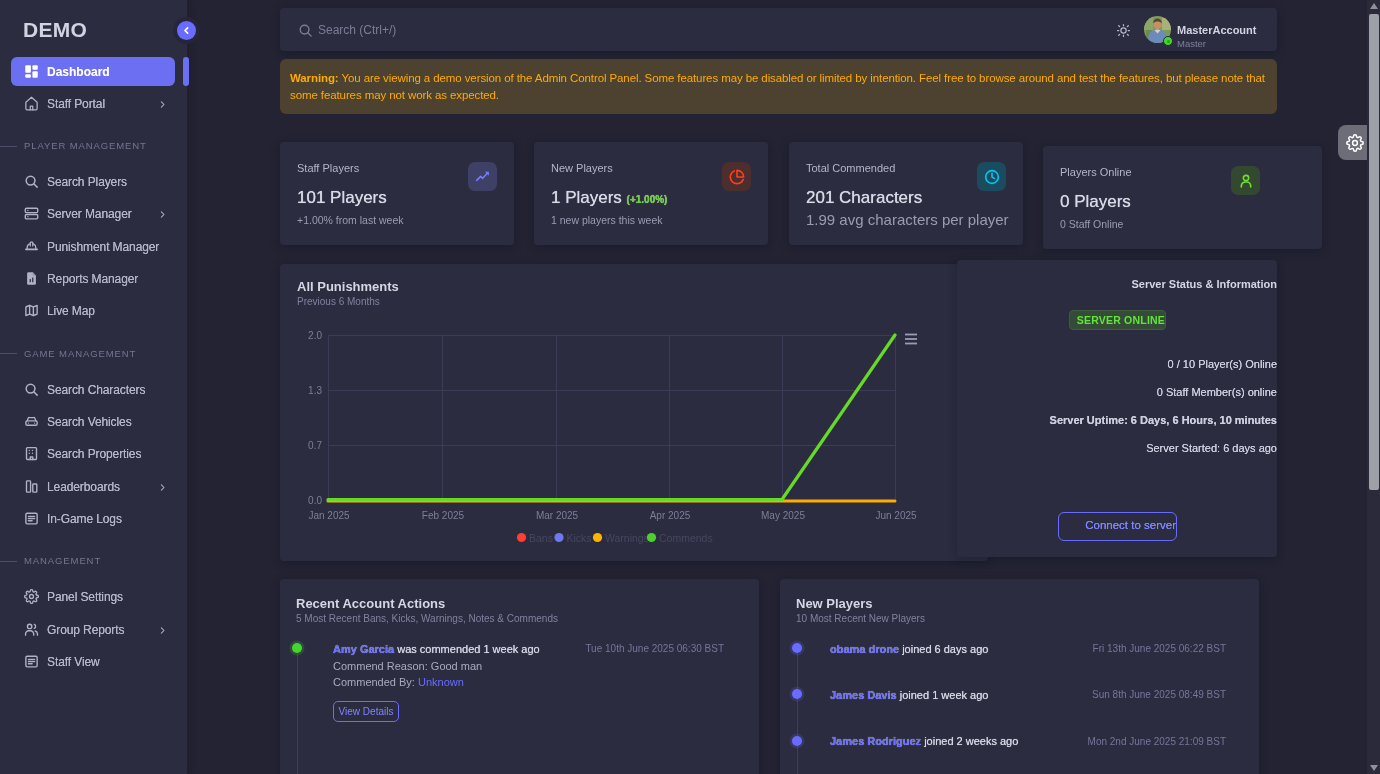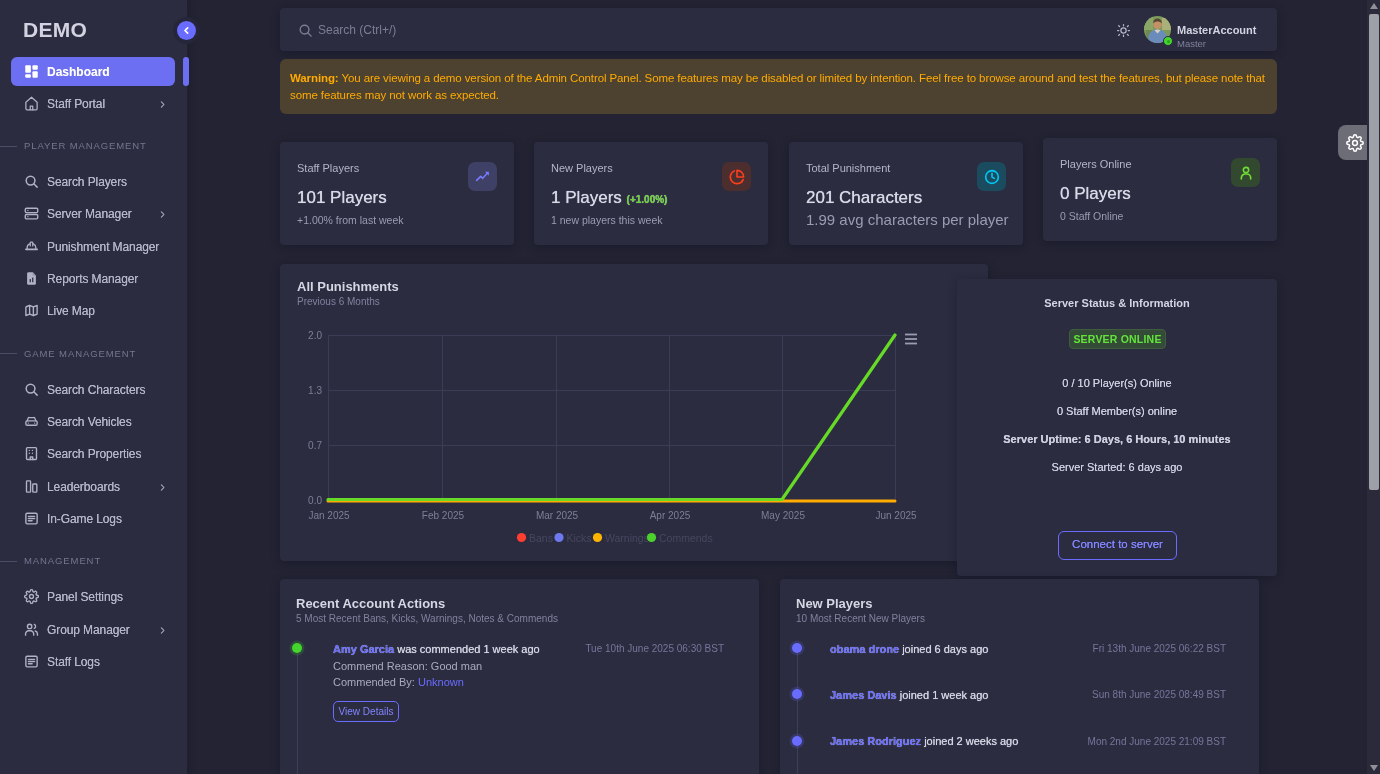--- a/index.html
+++ b/index.html
@@ -168,35 +168,35 @@
   </div>
   <div class="mi" style="top:614.5px">
     <span class="ic">
         <svg width="15" height="15" viewBox="0 0 24 24" fill="none" stroke="#b1b2c6" stroke-width="2.2" stroke-linecap="round" stroke-linejoin="round">
           <circle cx="9" cy="7" r="3.5"></circle>
           <path d="M2.5 21v-2a5 5 0 0 1 5-5h3a5 5 0 0 1 5 5v2"></path>
           <path d="M16.5 3.8a3.5 3.5 0 0 1 0 6.4"></path>
           <path d="M21.5 21v-1.8a5 5 0 0 0-3.5-4.8"></path>
         </svg>
       </span>
-    <span class="tx">Group Manager</span>
+    <span class="tx">Group Reports</span>
     <span class="ch">
         <svg width="9" height="9" viewBox="0 0 24 24" fill="none" stroke="#b1b2c6" stroke-width="2.8" stroke-linecap="round" stroke-linejoin="round">
           <path d="m9 5 7 7-7 7"></path>
         </svg>
       </span>
   </div>
   <div class="mi" style="top:647px">
     <span class="ic">
         <svg width="15" height="15" viewBox="0 0 24 24" fill="none" stroke="#b1b2c6" stroke-width="2.2" stroke-linecap="round" stroke-linejoin="round">
           <rect x="3" y="3.5" width="18" height="17" rx="2"></rect>
           <path d="M7 8.5h10M7 12h10M7 15.5h6"></path>
         </svg>
       </span>
-    <span class="tx">Staff Logs</span>
+    <span class="tx">Staff View</span>
   </div>
 </div>
 <div class="a" style="left:183px;top:56.5px;width:6px;height:29.5px;border-radius:5px;background:#6d6ff3"></div>
 <div class="a" style="left:177px;top:21px;width:19px;height:19px;border-radius:50%;background:#696cff;box-shadow:0 0 0 4px #26263a">
   <svg style="margin:5px 0 0 4.5px" width="9" height="9" viewBox="0 0 24 24" fill="none" stroke="#fff" stroke-width="4.5" stroke-linecap="round" stroke-linejoin="round">
       <path d="m15 5-7 7 7 7"></path>
     </svg>
 </div>
 
 <div class="card" style="left:280px;top:8px;width:997px;height:43px">
@@ -247,31 +247,31 @@
   <div class="a" style="left:188px;top:20px;width:29px;height:29px;border-radius:7px;background:#4c2e2e">
     <svg style="margin:6.5px" width="16" height="16" viewBox="0 0 24 24" fill="none" stroke="#ff3e1d" stroke-width="2.4" stroke-linecap="round" stroke-linejoin="round">
         <path d="M21.2 15.9A10 10 0 1 1 8 2.8"></path>
         <path d="M22 12A10 10 0 0 0 12 2v10z"></path>
       </svg>
   </div>
   <div class="a" style="left:17px;top:45.5px;font-size:17px;font-weight:400;color:#d8d9e6;line-height:20px;text-shadow:0 0 .7px #d8d9e6">1 Players <span style="font-size:10px;font-weight:700;color:#67d42f">(+1.00%)</span></div>
   <div class="a" style="left:17px;top:72px;font-size:10.5px;font-weight:400;color:#9b9cb2;line-height:12px">1 new players this week</div>
 </div>
 <div class="card" style="left:789px;top:142px;width:234px;height:103px">
-  <div class="a" style="left:17px;top:20px;font-size:11px;color:#b4b5c8;line-height:13px">Total Punishment</div>
+  <div class="a" style="left:17px;top:20px;font-size:11px;color:#b4b5c8;line-height:13px">Total Commended</div>
   <div class="a" style="left:188px;top:20px;width:29px;height:29px;border-radius:7px;background:#1b4b5e">
     <svg style="margin:6.5px" width="16" height="16" viewBox="0 0 24 24" fill="none" stroke="#00c8f5" stroke-width="2.4" stroke-linecap="round" stroke-linejoin="round">
         <circle cx="12" cy="12" r="9.5"></circle>
         <path d="M12 6.5V12l3.5 2"></path>
       </svg>
   </div>
   <div class="a" style="left:17px;top:45.5px;font-size:17px;font-weight:400;color:#d8d9e6;line-height:20px;text-shadow:0 0 .7px #d8d9e6">201 Characters</div>
   <div class="a" style="left:17px;top:72px;font-size:15px;font-weight:400;color:#9b9cb2;line-height:12px">1.99 avg characters per player</div>
 </div>
-<div class="card" style="left:1043px;top:138px;width:234px;height:103px">
+<div class="card" style="left:1043px;top:146px;width:279px;height:103px">
   <div class="a" style="left:17px;top:20px;font-size:11px;color:#b4b5c8;line-height:13px">Players Online</div>
   <div class="a" style="left:188px;top:20px;width:29px;height:29px;border-radius:7px;background:#33492f">
     <svg style="margin:6.5px" width="16" height="16" viewBox="0 0 24 24" fill="none" stroke="#71dd37" stroke-width="2.4" stroke-linecap="round" stroke-linejoin="round">
         <circle cx="12" cy="7.5" r="4"></circle>
         <path d="M5 21v-1.5a6 6 0 0 1 6-6h2a6 6 0 0 1 6 6V21"></path>
       </svg>
   </div>
   <div class="a" style="left:17px;top:45.5px;font-size:17px;font-weight:400;color:#d8d9e6;line-height:20px;text-shadow:0 0 .7px #d8d9e6">0 Players</div>
   <div class="a" style="left:17px;top:72px;font-size:10.5px;font-weight:400;color:#9b9cb2;line-height:12px">0 Staff Online</div>
 </div>
@@ -319,21 +319,21 @@
       <circle cx="279" cy="273.5" r="4.6" fill="#6e79f0"></circle>
         <text x="286.5" y="277.5">Kicks</text>
       <circle cx="317.5" cy="273.5" r="4.6" fill="#ffb400"></circle>
         <text x="325" y="277.5">Warnings</text>
       <circle cx="371.5" cy="273.5" r="4.6" fill="#4cd12c"></circle>
         <text x="379" y="277.5">Commends</text>
     </g>
   </svg>
 </div>
 
-<div class="card" style="left:957px;top:279px;width:320px;height:297px;text-align:center">
+<div class="card" style="left:957px;top:260px;width:320px;height:297px;text-align:right">
   <div class="a" style="left:0;top:18px;width:320px;font-size:11px;font-weight:600;color:#d5d6e4;line-height:13px">Server Status &amp; Information</div>
   <div class="a" style="left:112px;top:50px;width:97px;height:20px;border-radius:4px;background:#344c37;border:1px solid #3f5c41;font-size:10.5px;font-weight:700;color:#62e43b;line-height:18px;letter-spacing:.2px;white-space:nowrap">SERVER ONLINE</div>
   <div class="a" style="left:0;top:98px;width:320px;font-size:11px;font-weight:400;color:#cdcede;line-height:13px;text-shadow:0 0 .6px #cdcede">0 / 10 Player(s) Online</div>
   <div class="a" style="left:0;top:126px;width:320px;font-size:11px;font-weight:400;color:#cdcede;line-height:13px;text-shadow:0 0 .6px #cdcede">0 Staff Member(s) online</div>
   <div class="a" style="left:0;top:154px;width:320px;font-size:11px;font-weight:700;color:#cdcede;line-height:13px;text-shadow:0 0 .6px #cdcede">Server Uptime: 6 Days, 6 Hours, 10 minutes</div>
   <div class="a" style="left:0;top:182px;width:320px;font-size:11px;font-weight:400;color:#cdcede;line-height:13px;text-shadow:0 0 .6px #cdcede">Server Started: 6 days ago</div>
   <div class="a" style="left:101px;top:252px;width:119px;height:29px;border:1.5px solid #696cff;border-radius:6px;font-size:11.5px;font-weight:400;color:#8285ff;line-height:25px;white-space:nowrap;text-shadow:0 0 .5px #8285ff">Connect to server</div>
 </div>
 
 <div class="card" style="left:280px;top:579px;width:479px;height:320px">

